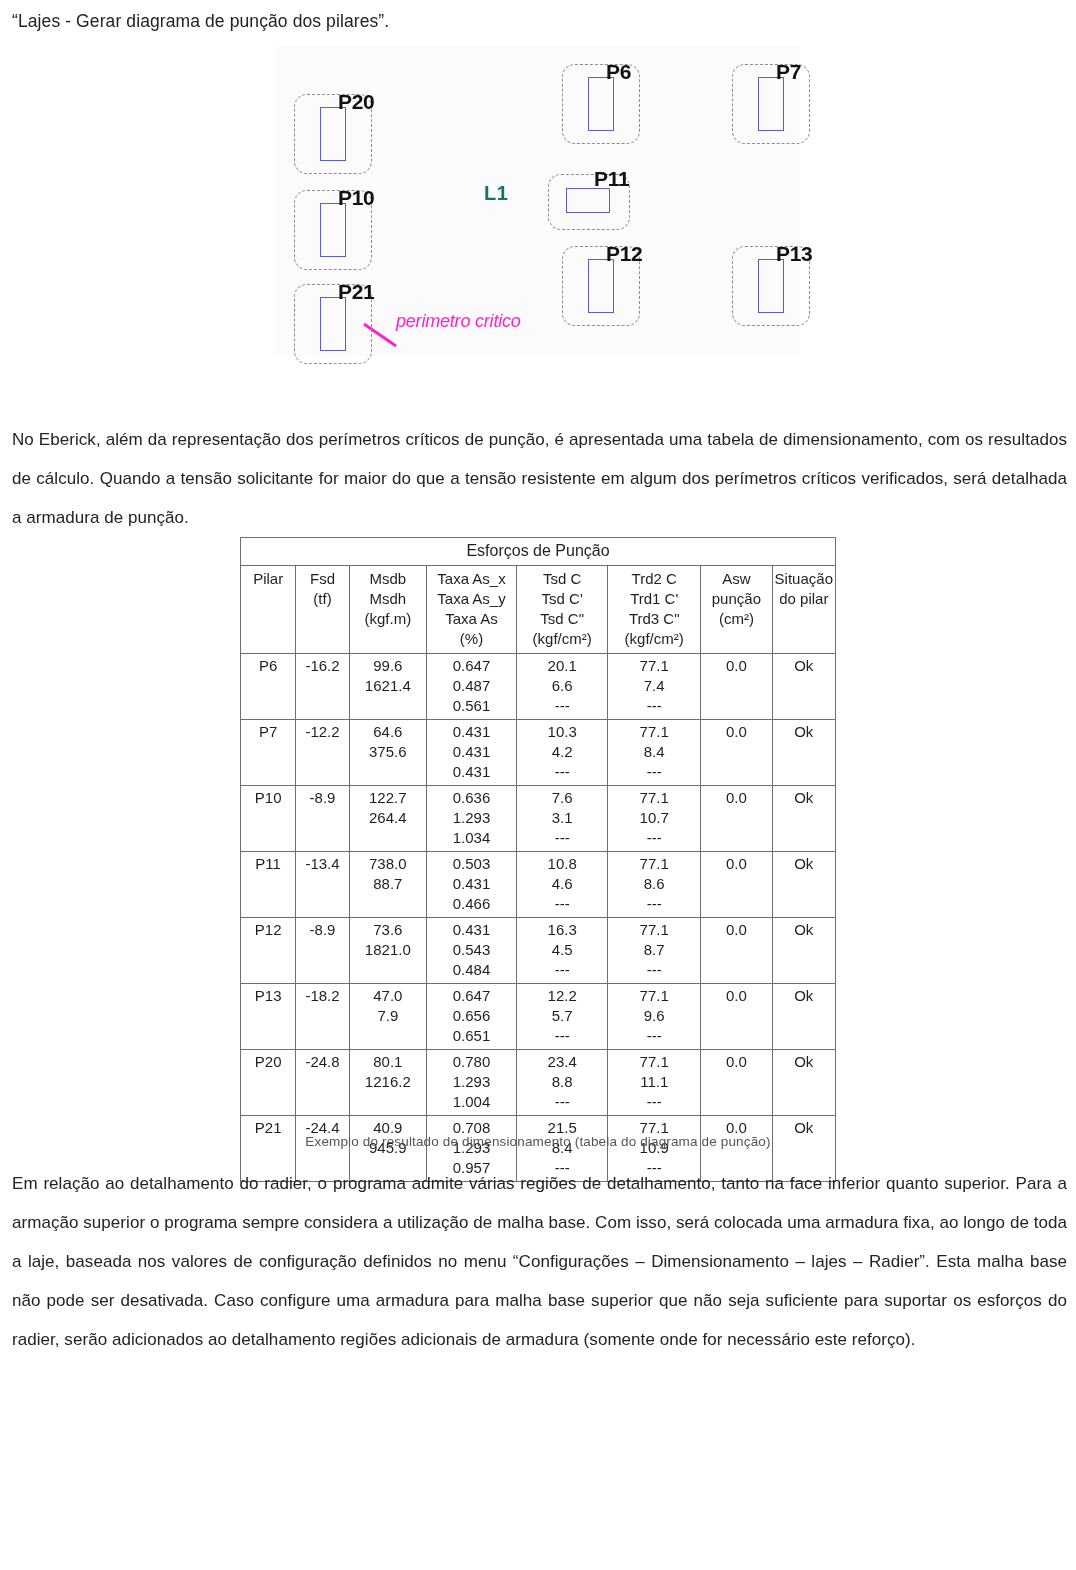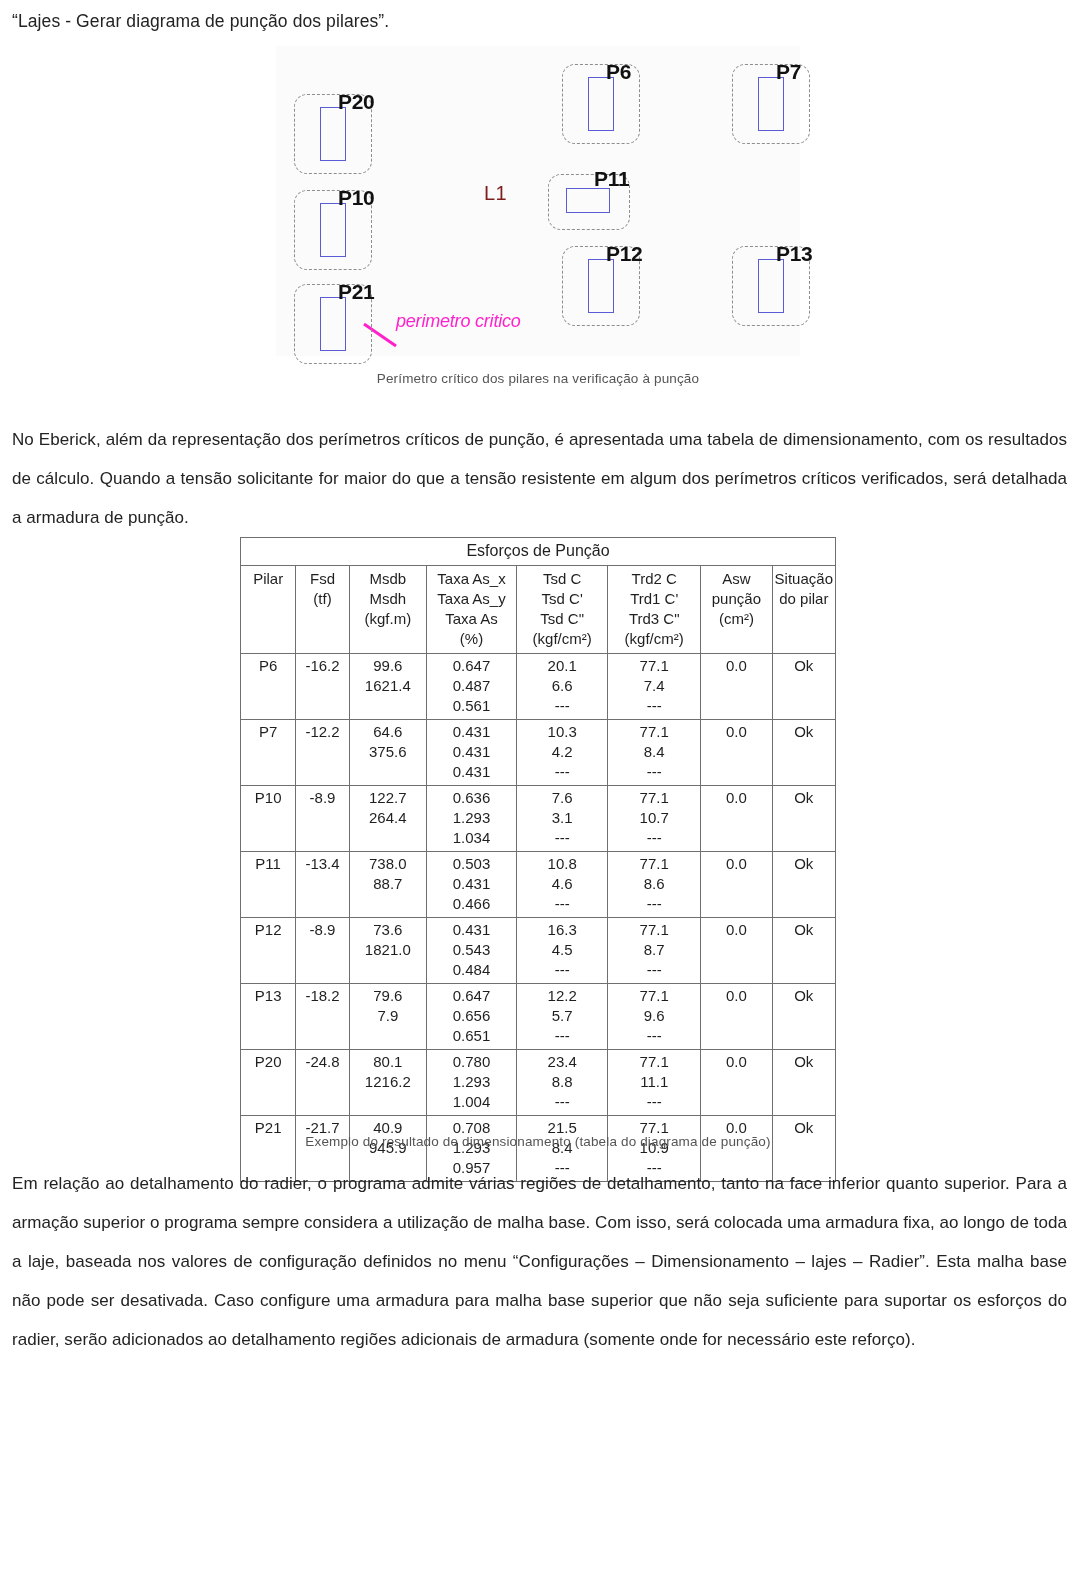--- a/index.html
+++ b/index.html
@@ -97,22 +97,22 @@
     position: absolute;
     font-size: 21px;
     font-weight: 700;
     color: #111111;
     white-space: nowrap;
     letter-spacing: -0.3px;
   }
   .slab-label {
     position: absolute;
     font-size: 20px;
-    font-weight: 400;
-    color: #7f1d1d;
+    font-weight: 700;
+    color: #0f766e;
     letter-spacing: 0.5px;
   }
   .annot-text {
     position: absolute;
     font-size: 18px;
     color: #ff22cc;
     white-space: nowrap;
     letter-spacing: -0.2px;
     font-style: italic;
   }
@@ -220,21 +220,20 @@
         <div class="pillar-label" style="left: 44px; top: -4px;">P7</div>
       </div>
       <div class="pillar" style="left: 456px; top: 200px; width: 78px; height: 80px;">
         <div class="perim" style="width: 78px; height: 80px; border-color: rgb(141, 141, 141);"></div>
         <div class="col-rect" style="left: 26px; top: 13px; width: 26px; height: 54px; border-color: rgb(91, 91, 214);"></div>
         <div class="pillar-label" style="left: 44px; top: -4px;">P13</div>
       </div>
       <div class="slab-label" style="left: 208px; top: 136px;">L1</div>
       <div class="annot-text" style="left: 120px; top: 265px; color: rgb(255, 34, 204);">perimetro critico</div>
     </div>
-  <div class="figure-caption c1">Perímetro crítico dos pilares na verificação à punção</div>
 
   <div class="body-par p1">No Eberick, além da representação dos perímetros críticos de punção, é apresentada uma tabela de dimensionamento, com os resultados de cálculo. Quando a tensão solicitante for maior do que a tensão resistente em algum dos perímetros críticos verificados, será detalhada a armadura de punção.</div>
 
   <div class="tbl-wrap">
     <table class="punch">
       <colgroup>
         <col class="col-pilar">
           <col class="col-fsd">
           <col class="col-msd">
           <col class="col-taxa">
@@ -411,21 +410,21 @@
               <span>8.7</span>
               <span>---</span>
             </td>
             <td class="single">0.0</td>
             <td class="single">Ok</td>
           </tr>
           <tr>
             <td class="single">P13</td>
             <td class="single">-18.2</td>
             <td class="stack">
-              <span>79.6</span>
+              <span>47.0</span>
               <span>7.9</span>
             </td>
             <td class="stack">
               <span>0.647</span>
               <span>0.656</span>
               <span>0.651</span>
             </td>
             <td class="stack">
               <span>12.2</span>
               <span>5.7</span>
@@ -459,21 +458,21 @@
             <td class="stack">
               <span>77.1</span>
               <span>11.1</span>
               <span>---</span>
             </td>
             <td class="single">0.0</td>
             <td class="single">Ok</td>
           </tr>
           <tr>
             <td class="single">P21</td>
-            <td class="single">-21.7</td>
+            <td class="single">-24.4</td>
             <td class="stack">
               <span>40.9</span>
               <span>945.9</span>
             </td>
             <td class="stack">
               <span>0.708</span>
               <span>1.293</span>
               <span>0.957</span>
             </td>
             <td class="stack">

